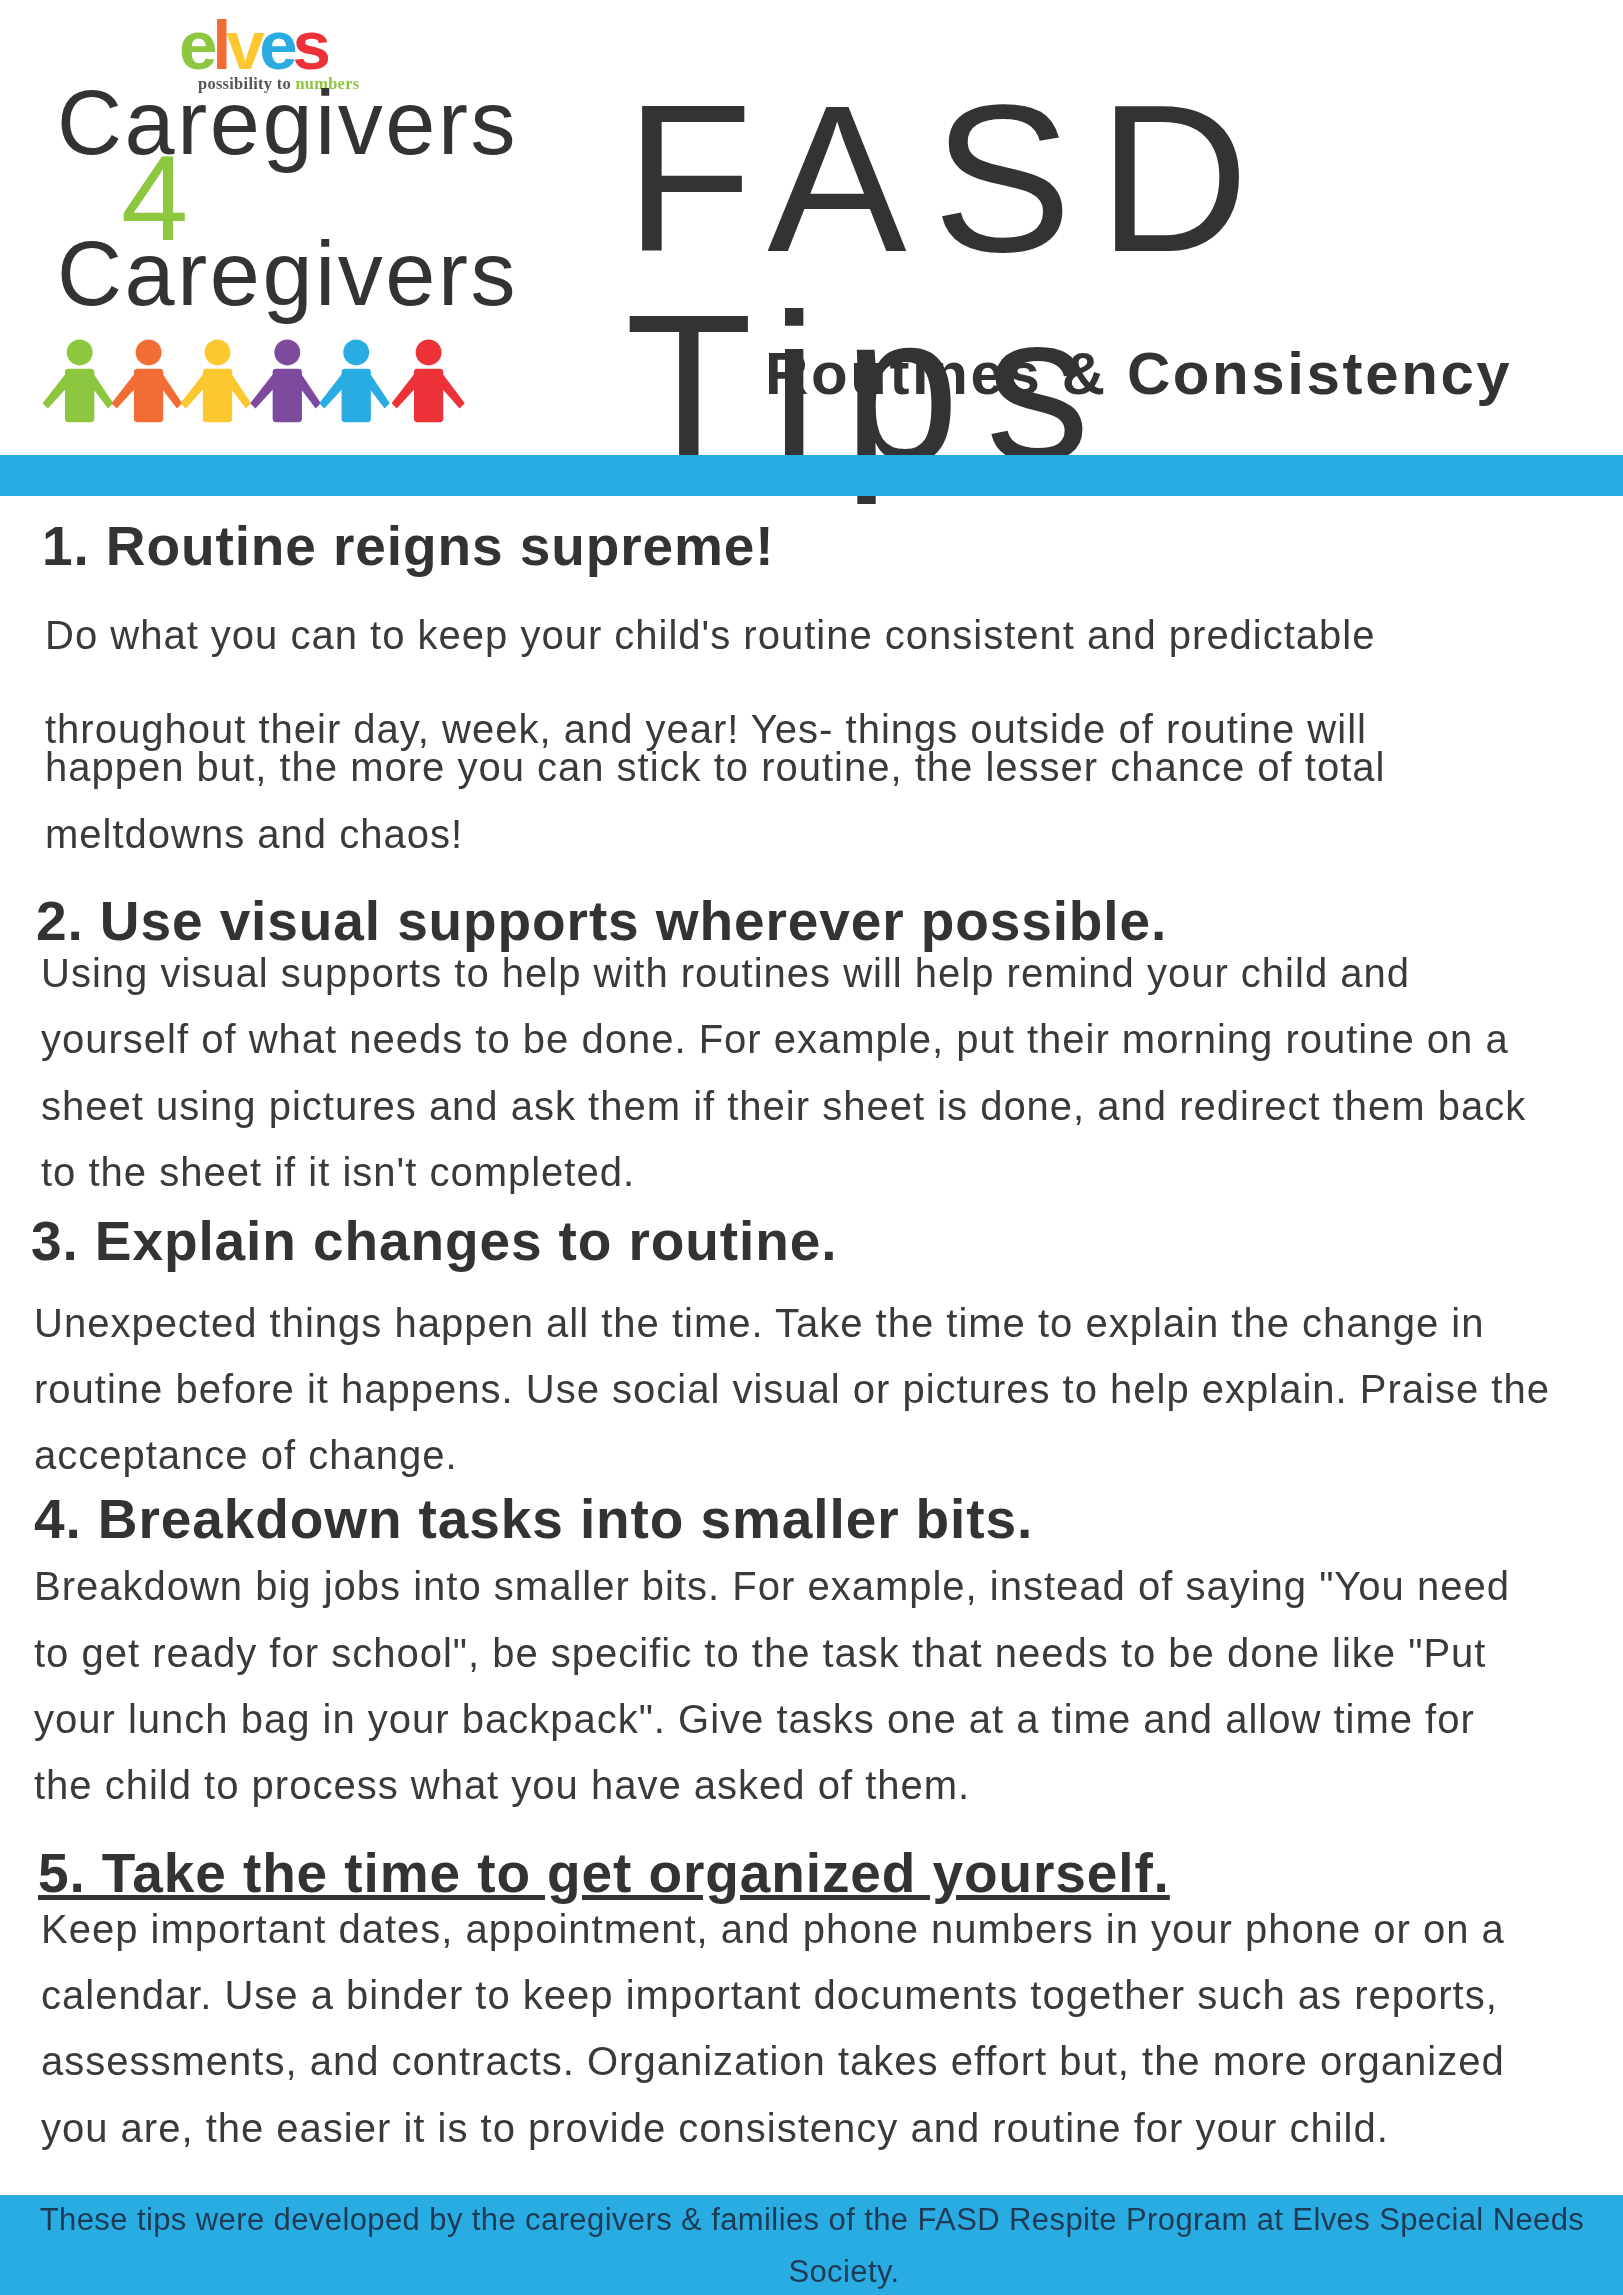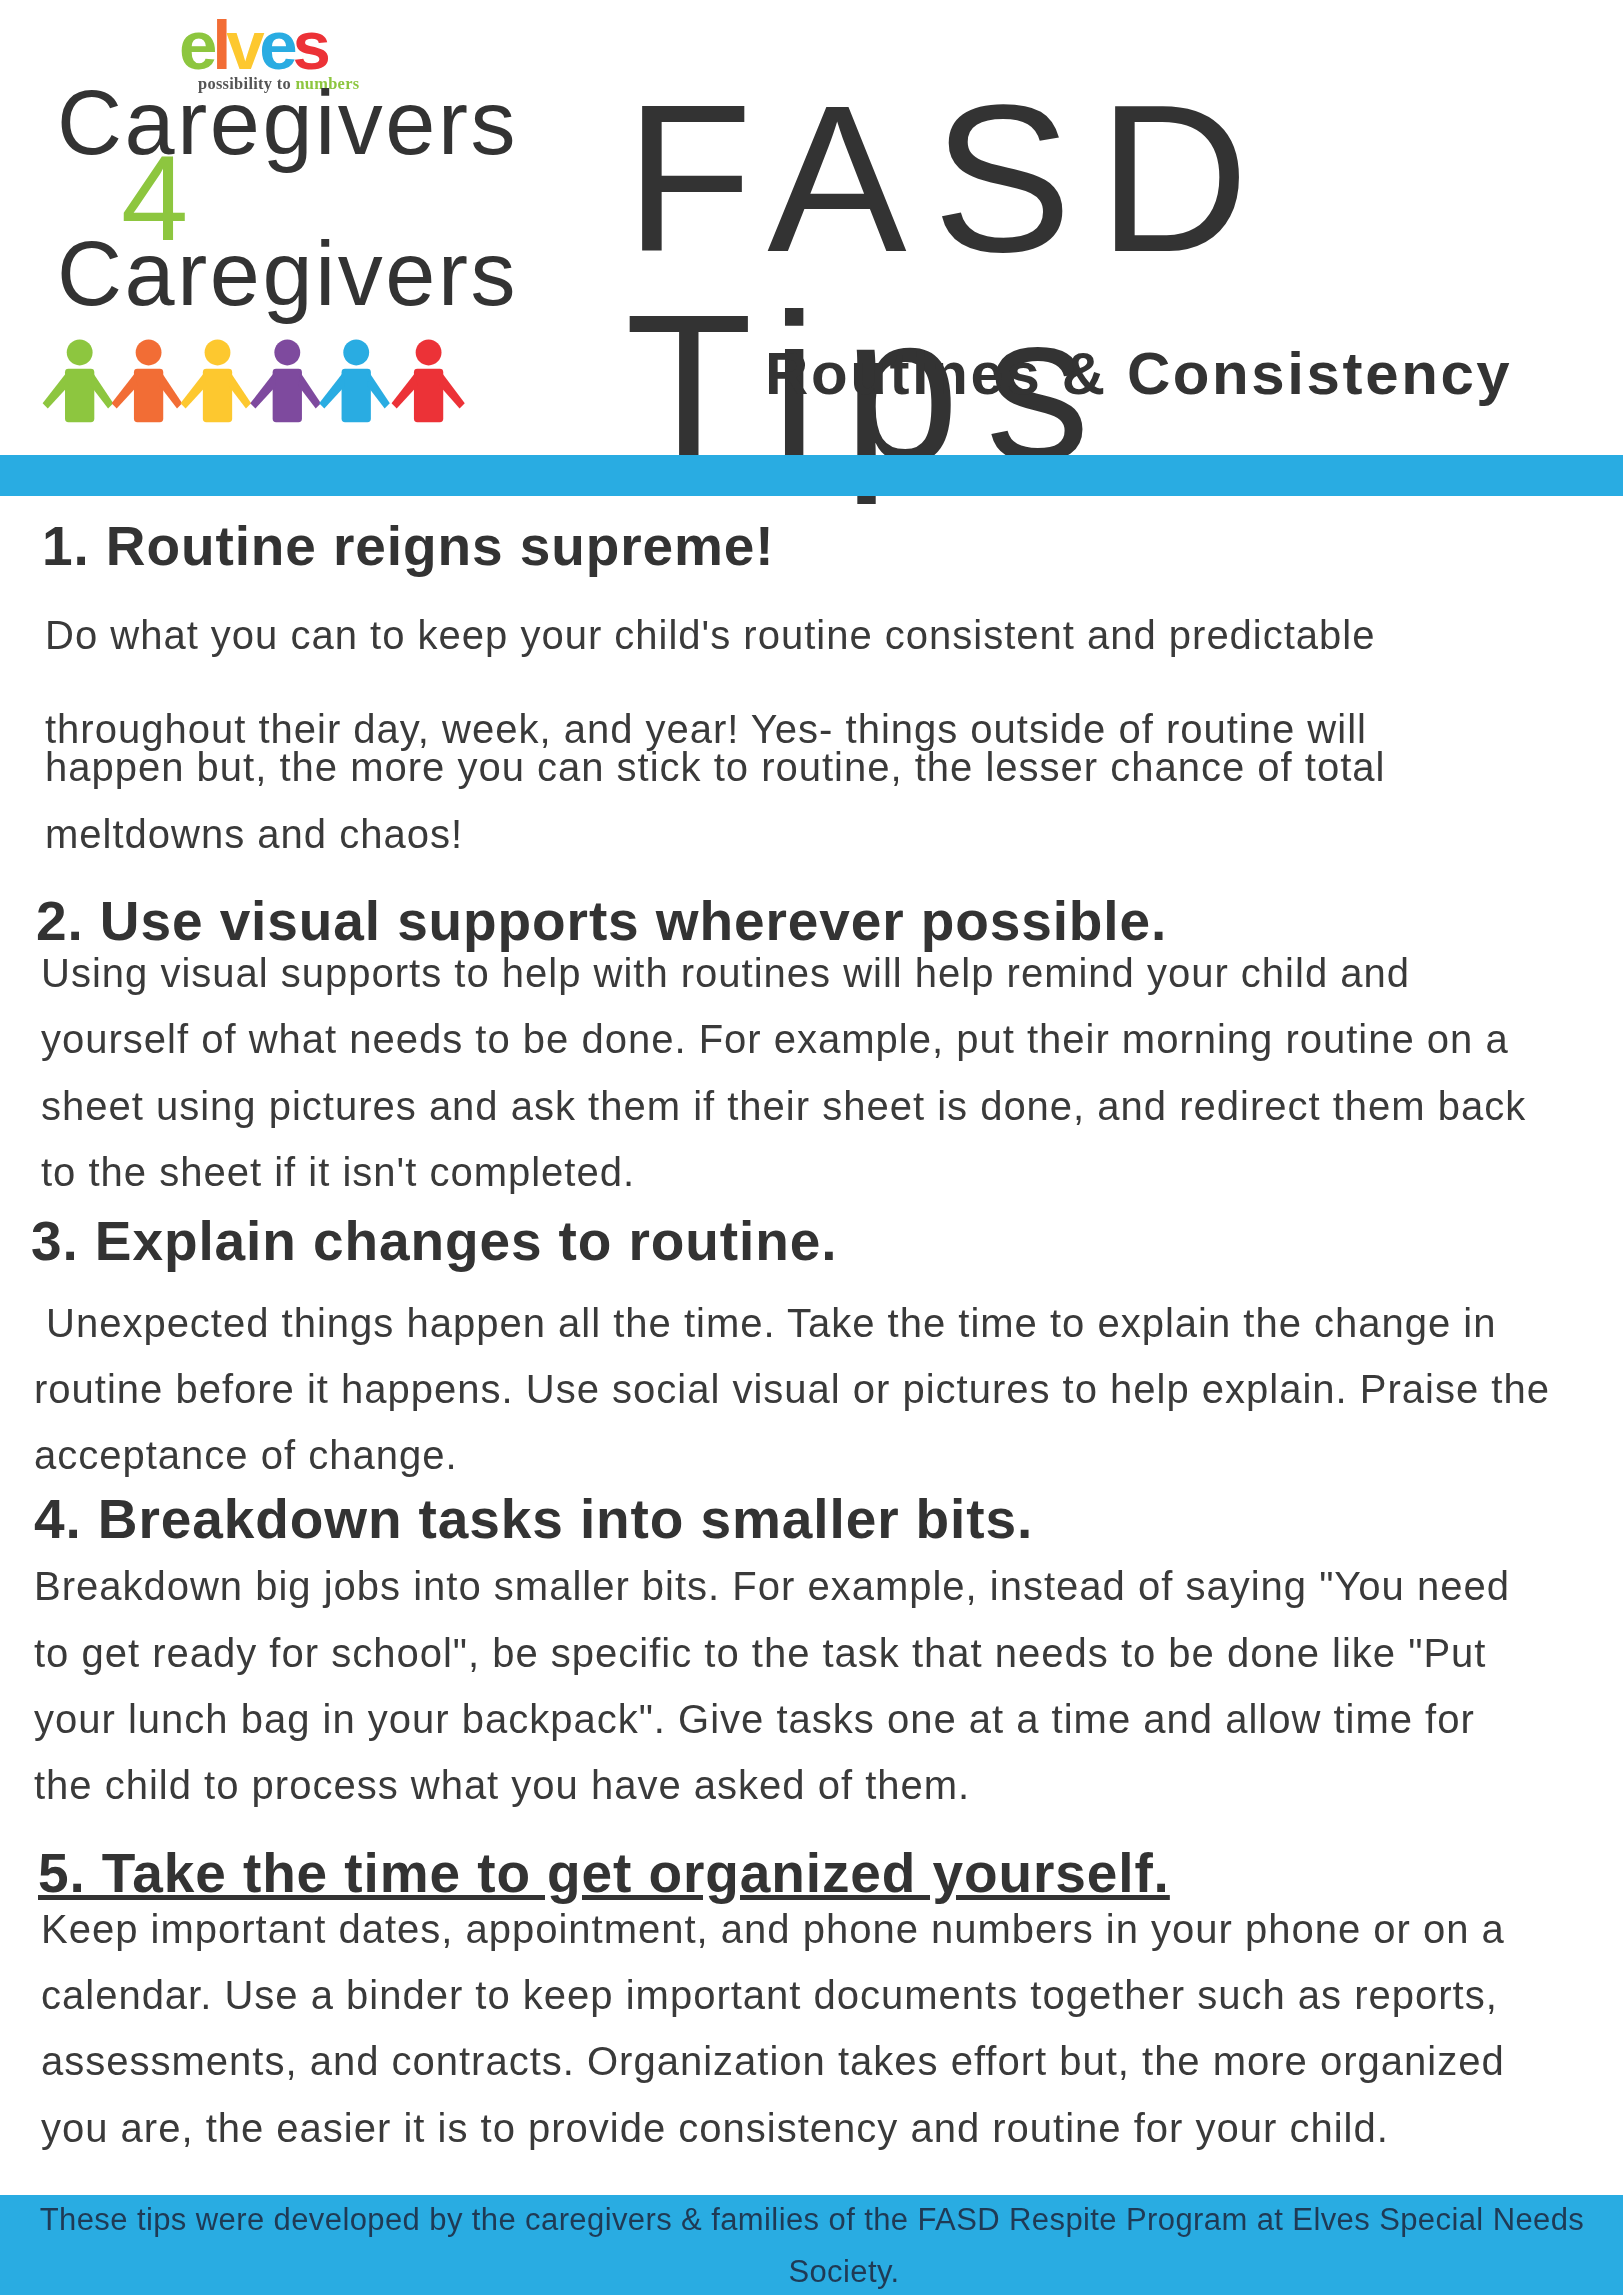--- a/index.html
+++ b/index.html
@@ -106,21 +106,21 @@
 <div class="tip-line" style="left:45px; top:747px;">happen but, the more you can stick to routine, the lesser chance of total</div>
 <div class="tip-line" style="left:45px; top:814px;">meltdowns and chaos!</div>
 
 <div class="tip-heading" style="left:36px; top:894px;">2. Use visual supports wherever possible.</div>
 <div class="tip-line" style="left:41px; top:953px;">Using visual supports to help with routines will help remind your child and</div>
 <div class="tip-line" style="left:41px; top:1019px;">yourself of what needs to be done. For example, put their morning routine on a</div>
 <div class="tip-line" style="left:41px; top:1086px;">sheet using pictures and ask them if their sheet is done, and redirect them back</div>
 <div class="tip-line" style="left:41px; top:1152px;">to the sheet if it isn't completed.</div>
 
 <div class="tip-heading" style="left:31px; top:1214px;">3.  Explain changes to routine.</div>
-<div class="tip-line" style="left:34px; top:1303px;margin-left:12px;">Unexpected things happen all the time. Take the time to explain the change in</div>
+<div class="tip-line" style="left:34px; top:1303px;">Unexpected things happen all the time. Take the time to explain the change in</div>
 <div class="tip-line" style="left:34px; top:1369px;">routine before it happens. Use social visual or pictures to help explain. Praise the</div>
 <div class="tip-line" style="left:34px; top:1435px;">acceptance of change.</div>
 
 <div class="tip-heading" style="left:34px; top:1492px;">4. Breakdown tasks into smaller bits.</div>
 <div class="tip-line" style="left:34px; top:1566px;">Breakdown big jobs into smaller bits. For example, instead of saying "You need</div>
 <div class="tip-line" style="left:34px; top:1633px;">to get ready for school", be specific to the task that needs to be done like "Put</div>
 <div class="tip-line" style="left:34px; top:1699px;">your lunch bag in your backpack". Give tasks one at a time and allow time for</div>
 <div class="tip-line" style="left:34px; top:1765px;">the child to process what you have asked of them.</div>
 
 <div class="tip-heading" style="left:38px; top:1846px;text-decoration:underline;">5. Take the time to get organized yourself.</div>

